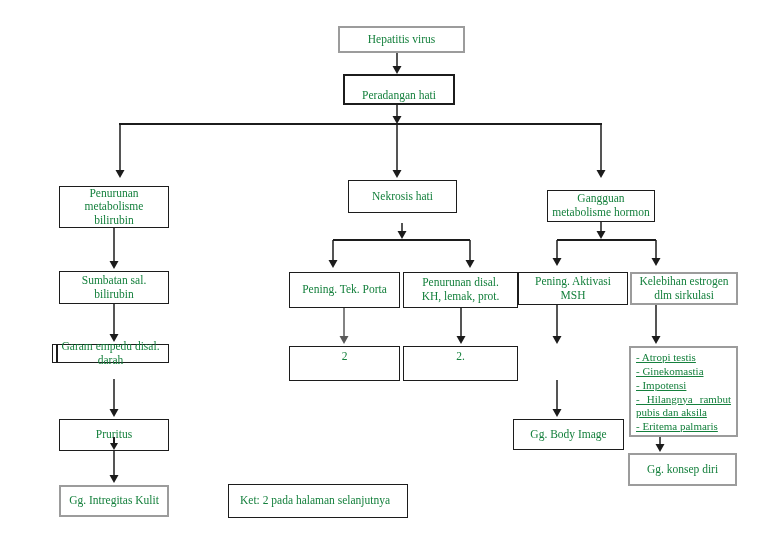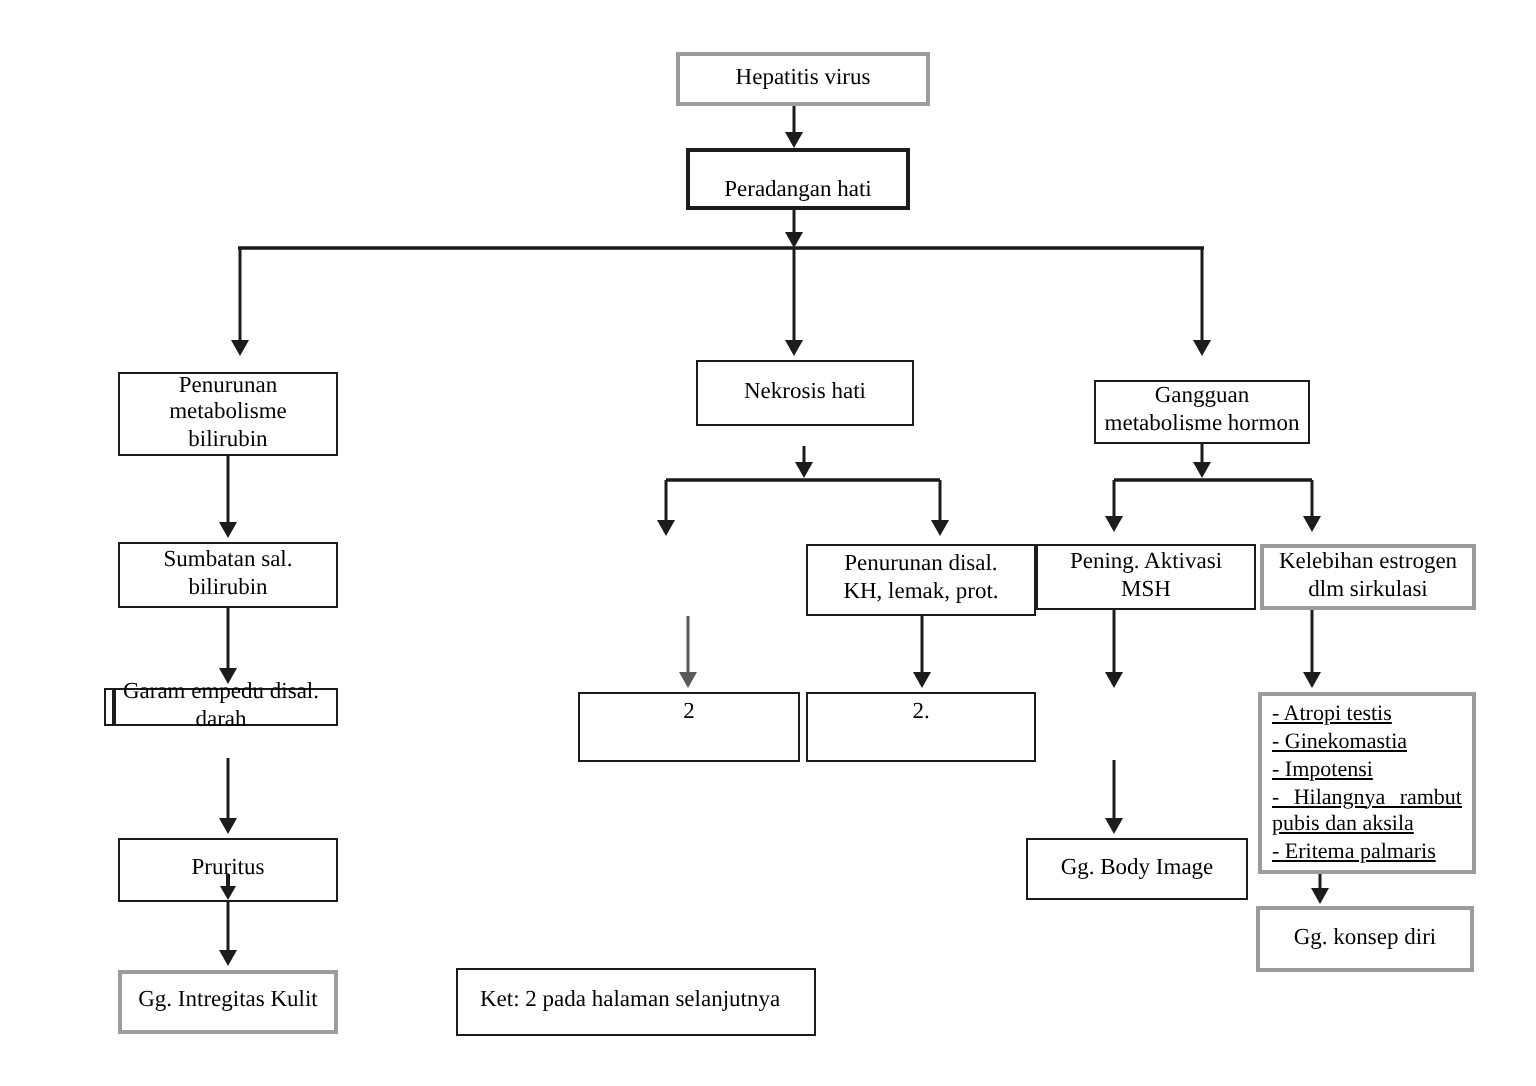--- a/index.html
+++ b/index.html
@@ -2,21 +2,21 @@
 <html><head>
 <meta charset="utf-8">
 <style>
   html, body { margin: 0; padding: 0; background: #ffffff; }
   .canvas {
     position: relative;
     width: 768px;
     height: 543px;
     background: #ffffff;
     font-family: "Liberation Serif", serif;
-    color: #000000;
+    color: #15803d;
     overflow: hidden;
   }
   .wires {
     position: absolute;
     left: 0; top: 0;
     z-index: 1;
   }
   .node {
     position: absolute;
     box-sizing: border-box;
@@ -211,20 +211,23 @@
   </div>
 
   <div class="node gray" style="left:59px;top:485px;width:110px;height:32px">
     <span class="label">Gg. Intregitas Kulit</span>
   </div>
 
   <div class="node" style="left:348px;top:180px;width:109px;height:33px">
     <span class="label">Nekrosis hati</span>
   </div>
 
+  <div class="node" style="left:289px;top:272px;width:111px;height:36px">
+    <span class="label">Pening. Tek. Porta</span>
+  </div>
 
   <div class="node" style="left:403px;top:272px;width:115px;height:36px">
     <span class="label">Penurunan disal.
 KH, lemak, prot.</span>
   </div>
 
   <div class="node top-align" style="left:289px;top:346px;width:111px;height:35px">
     <span class="label">2</span>
   </div>
 

